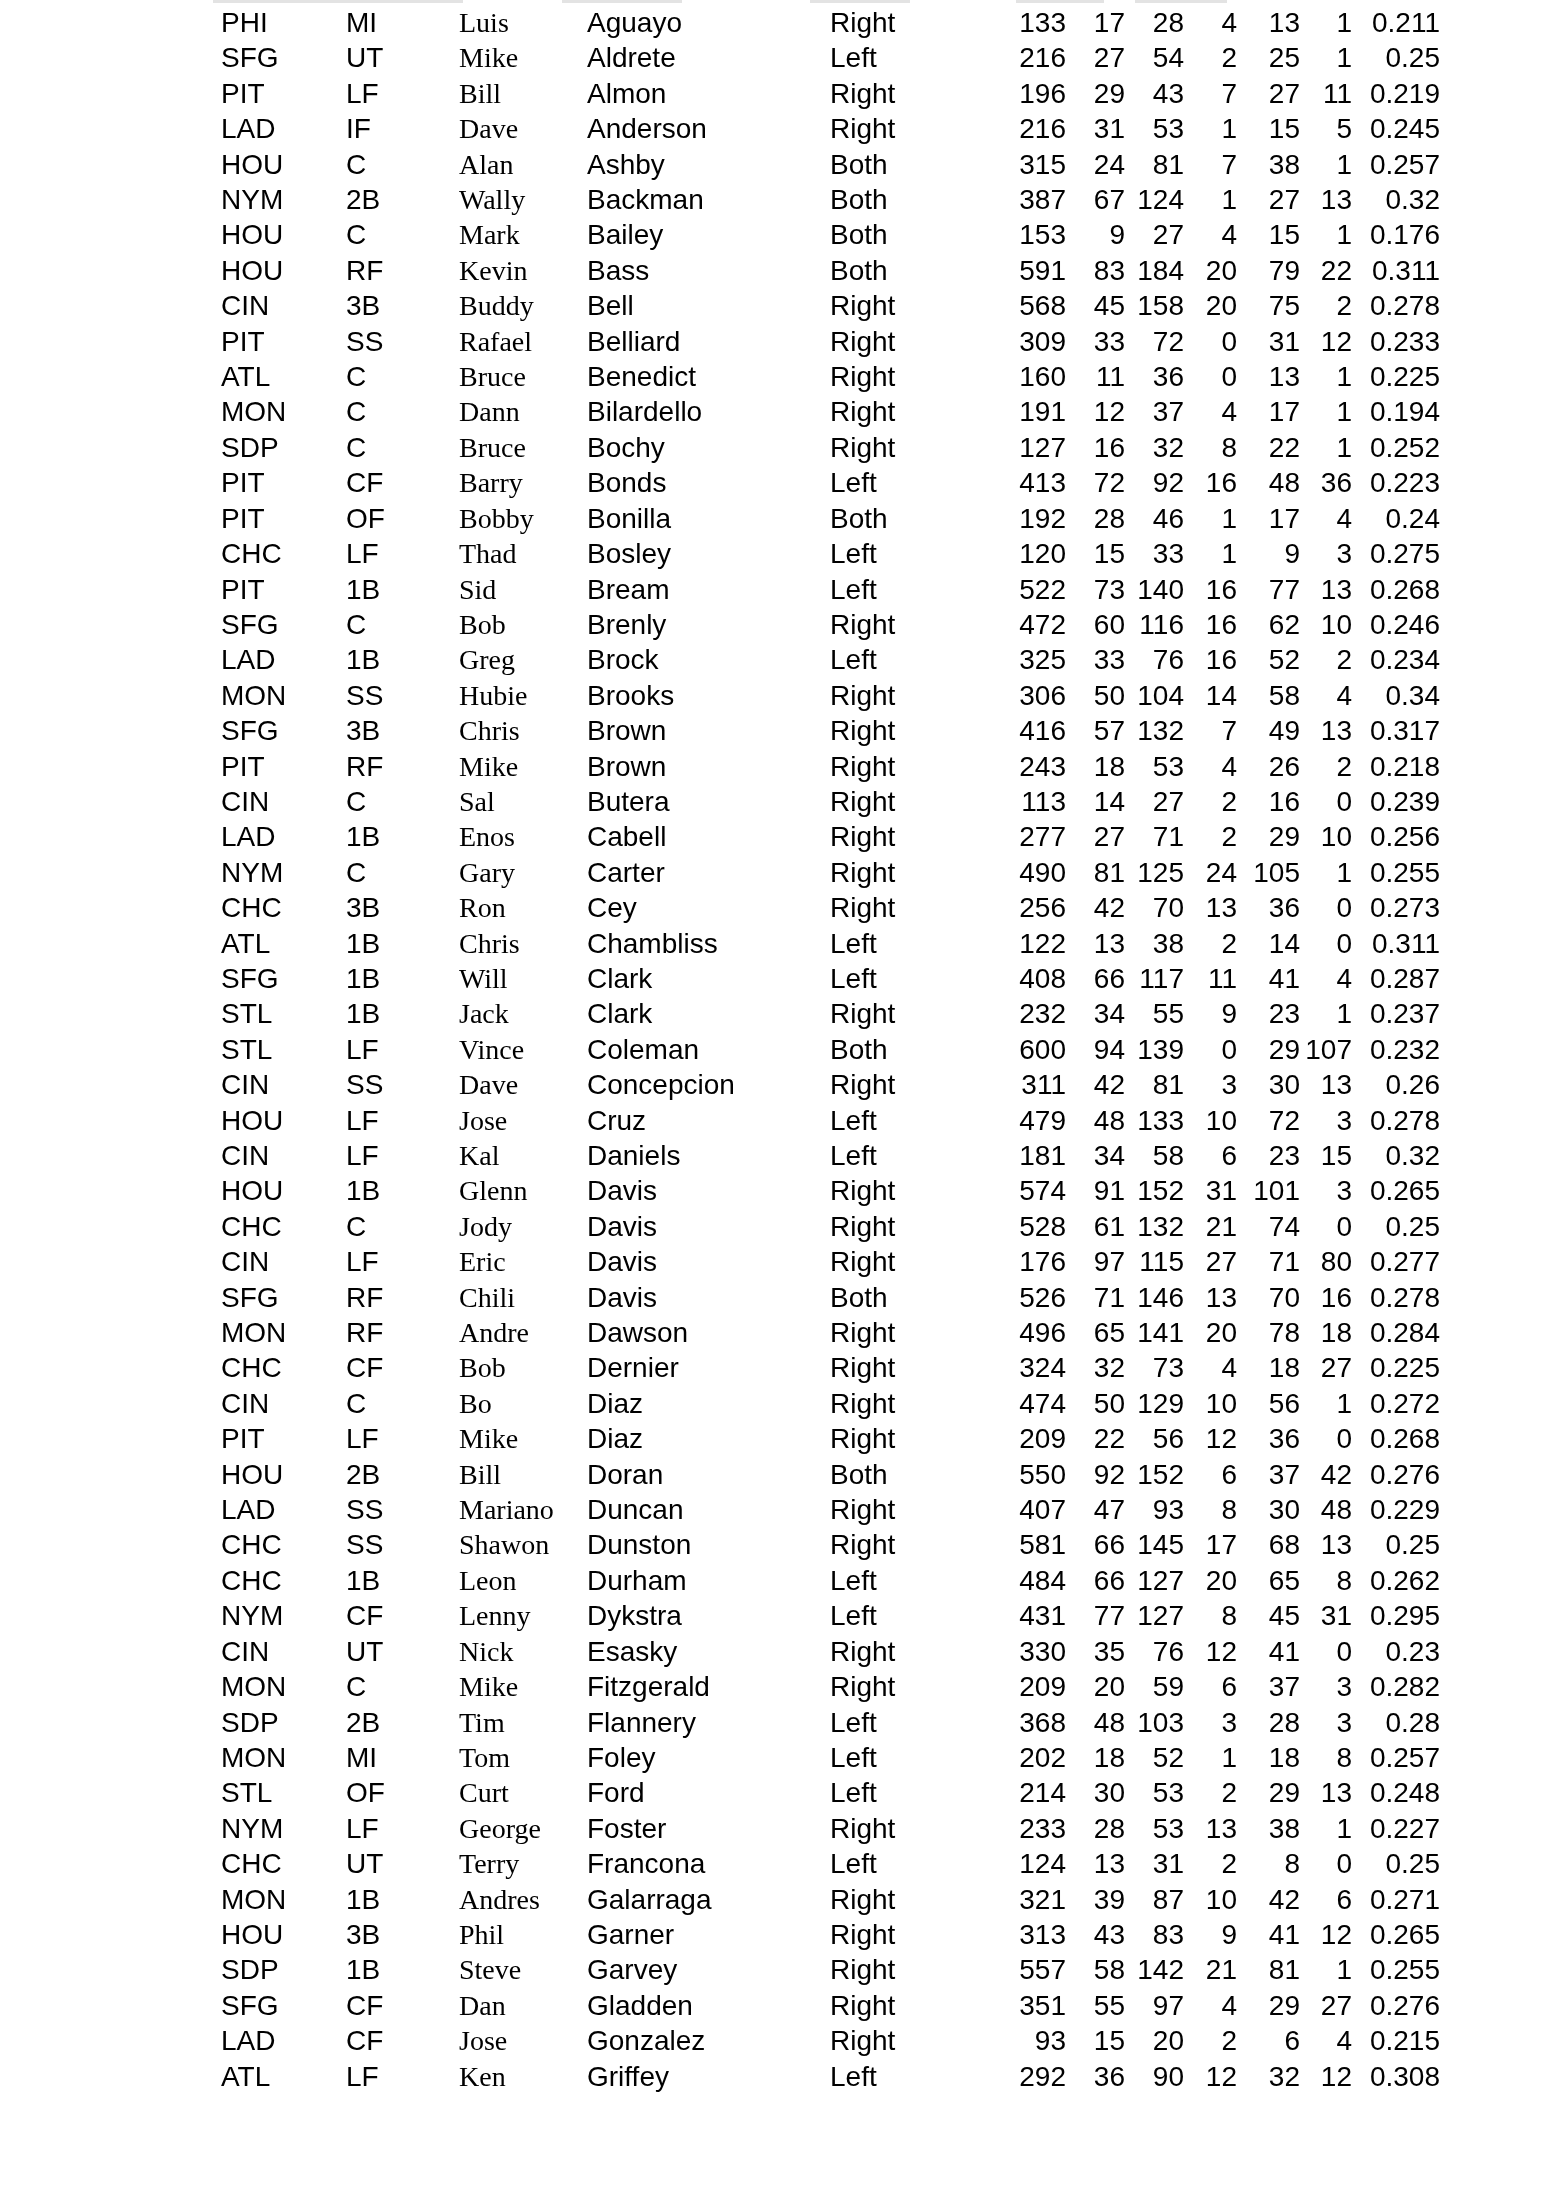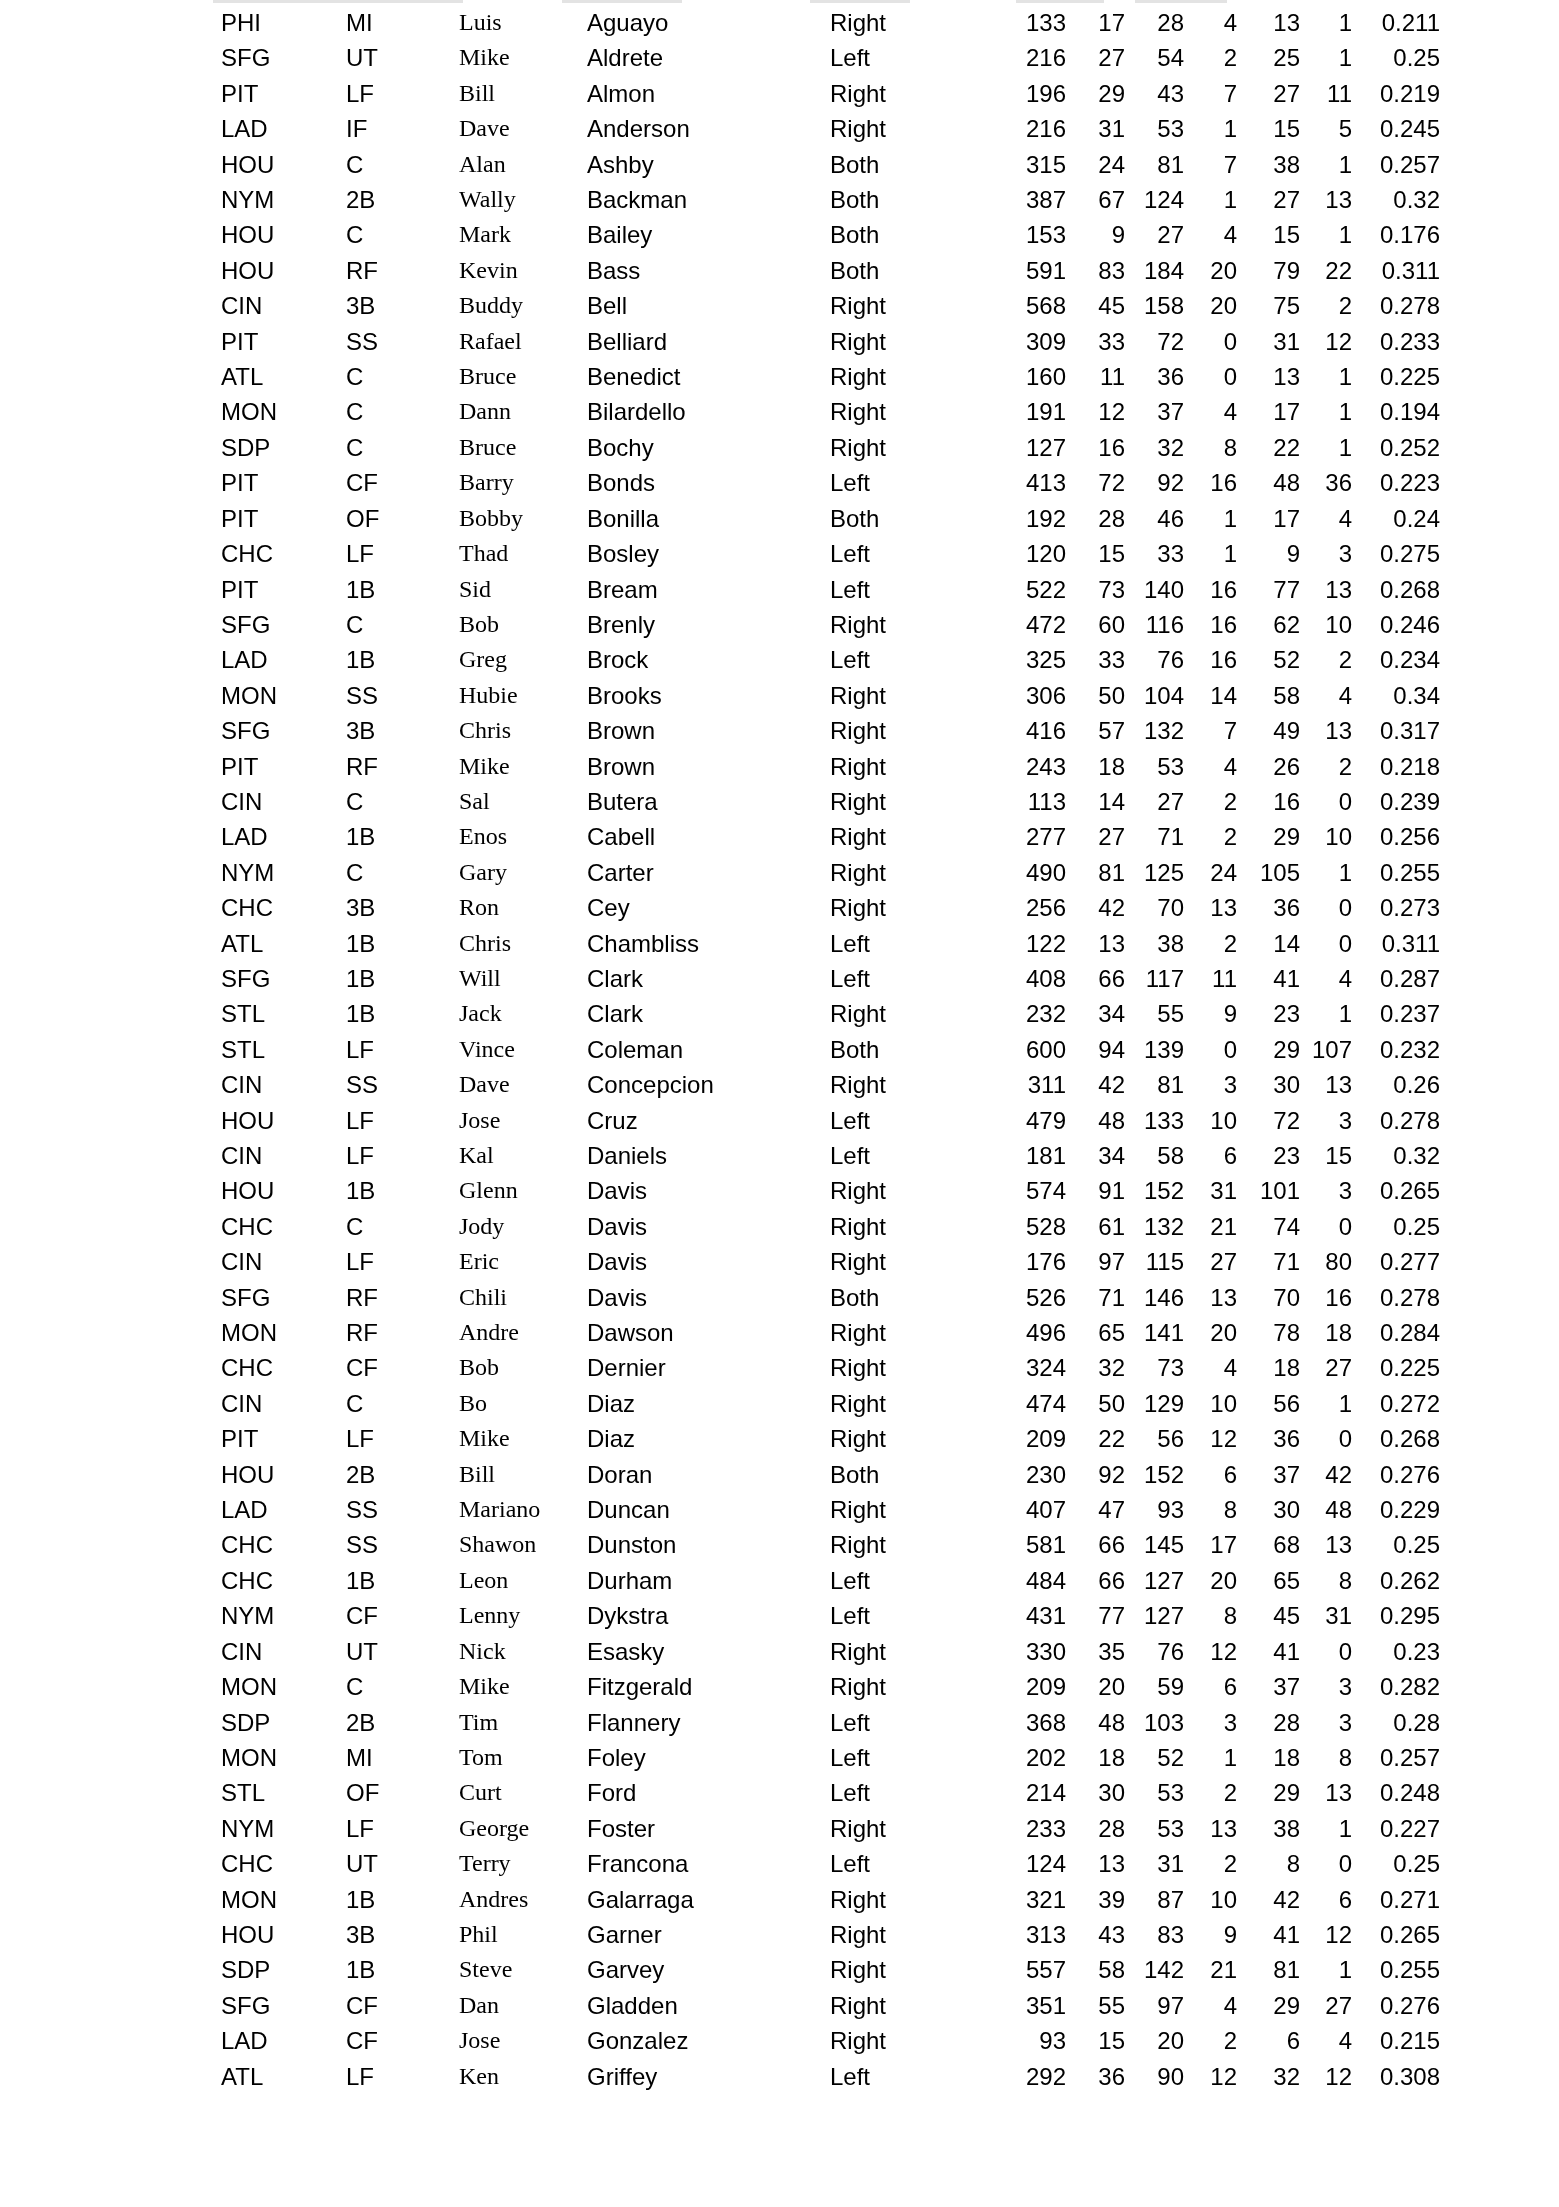--- a/index.html
+++ b/index.html
@@ -4,21 +4,21 @@
 <style>
   html,body{margin:0;padding:0;}
   body{
     width:1559px;height:2207px;
     background:#ffffff;color:#000000;
     font-family:"Liberation Sans",sans-serif;
     overflow:hidden;position:relative;
   }
   .sheet{position:absolute;left:0;top:0;width:1559px;height:2207px;}
   #rows{position:absolute;top:5px;left:0;right:0;}
-  .row{position:relative;height:35.42px;line-height:35.42px;font-size:24px;white-space:nowrap;}
+  .row{position:relative;height:35.42px;line-height:35.42px;font-size:28px;white-space:nowrap;}
   .cell{position:absolute;top:0;height:100%;}
   .c-team {left:221px;width:128px;}
   .c-pos  {left:346px;width:92px;}
   .c-first{left:459px;width:124px;font-family:Liberation Serif, serif;}
   .c-last {left:587px;width:238px;}
   .c-bats {left:830px;width:126px;}
   .num{text-align:right;}
   .c-ab  {left:960px;width:106px;}
   .c-r   {left:1072px;width:53px;}
   .c-h   {left:1125px;width:59px;}
@@ -616,21 +616,21 @@
         <span class="cell c-rbi num">36</span>
         <span class="cell c-sb num">0</span>
         <span class="cell c-avg num">0.268</span>
       </div>
       <div class="row">
         <span class="cell c-team">HOU</span>
         <span class="cell c-pos">2B</span>
         <span class="cell c-first">Bill</span>
         <span class="cell c-last">Doran</span>
         <span class="cell c-bats">Both</span>
-        <span class="cell c-ab num">230</span>
+        <span class="cell c-ab num">550</span>
         <span class="cell c-r num">92</span>
         <span class="cell c-h num">152</span>
         <span class="cell c-hr num">6</span>
         <span class="cell c-rbi num">37</span>
         <span class="cell c-sb num">42</span>
         <span class="cell c-avg num">0.276</span>
       </div>
       <div class="row">
         <span class="cell c-team">LAD</span>
         <span class="cell c-pos">SS</span>

